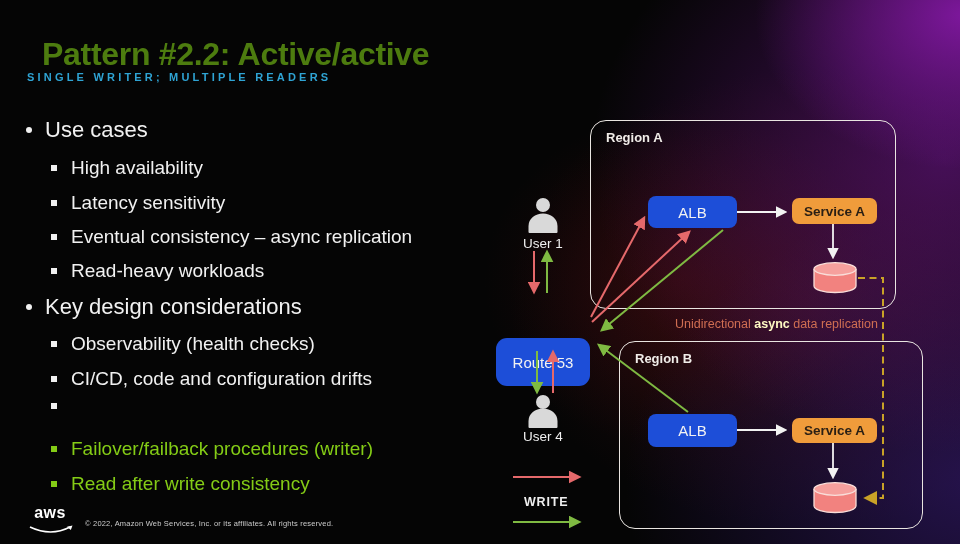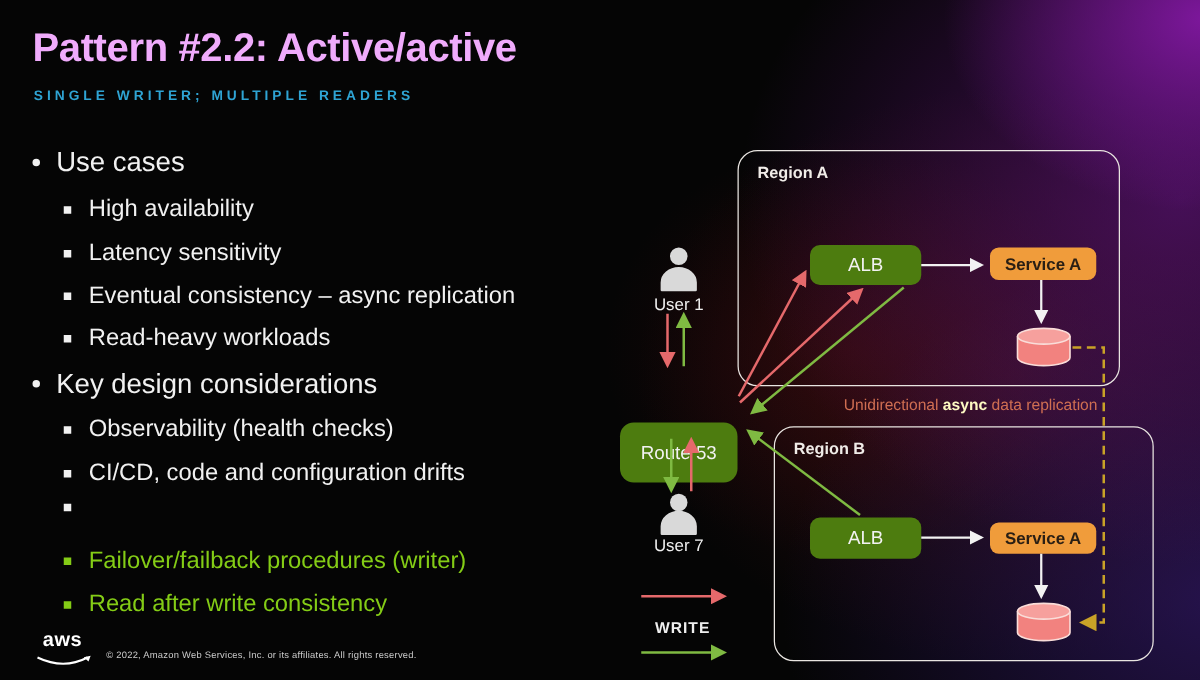--- a/index.html
+++ b/index.html
@@ -7,36 +7,36 @@
     width:960px;height:544px;position:relative;overflow:hidden;
     font-family:"Liberation Sans", sans-serif;
     background-color:#050505;
     background-image:
       radial-gradient(ellipse 300px 220px at 965px 15px,  rgba(130,24,162,.95), rgba(130,24,162,0) 70%),
       radial-gradient(ellipse 520px 430px at 945px 160px, rgba(88,18,114,.75),  rgba(88,18,114,0) 68%),
       radial-gradient(ellipse 500px 400px at 975px 480px, rgba(50,24,105,.70),  rgba(50,24,105,0) 70%),
       radial-gradient(ellipse 430px 330px at 810px 300px, rgba(118,24,34,.34),  rgba(118,24,34,0) 70%),
       radial-gradient(ellipse 280px 240px at 680px 280px, rgba(100,12,18,.30),  rgba(100,12,18,0) 70%);
   }
-  h1{position:absolute;left:26px;top:20px;margin:0;font-size:32px;font-weight:700;
-     color:#f0abfc;letter-spacing:-.3px;}
+  h1{position:absolute;left:26px;top:20px;margin:16px;font-size:32px;font-weight:700;
+     color:#4d7c0f;letter-spacing:-.3px;}
   .subtitle{position:absolute;left:27px;top:71px;font-size:11px;font-weight:700;
      letter-spacing:3.2px;color:#2fa4d4;}
   .row{position:absolute;display:flex;align-items:center;color:#f1f1f1;}
   .row .txt{white-space:nowrap;}
   .l1{left:26px;font-size:22px;gap:13px;}
   .l2{left:51px;font-size:19px;gap:14px;}
   .dot{width:6px;height:6px;border-radius:50%;background:currentColor;flex:0 0 auto;}
   .sq{width:6px;height:6px;background:currentColor;flex:0 0 auto;}
   .hl{color:#84cc16;}
   .region{position:absolute;border:1.5px solid #e9e5e1;border-radius:16px;z-index:2;}
   .region-label{position:absolute;left:15px;top:9px;font-size:13px;font-weight:600;color:#f0ece8;}
   .node{position:absolute;display:flex;align-items:center;justify-content:center;
         z-index:2;white-space:nowrap;}
-  .gray{background:#4d7c0f;color:#f2f2f2;border-radius:8px;font-size:15px;}
+  .gray{background:#1d4ed8;color:#f2f2f2;border-radius:8px;font-size:15px;}
   .r53{border-radius:11px;margin-top:40px;}
   .orange{background:#f09c3b;color:#2a1f14;border-radius:7px;font-size:13.5px;font-weight:700;}
   .ulabel{position:absolute;width:64px;text-align:center;font-size:13.5px;color:#f0f0f0;z-index:2;}
   .legend-label{position:absolute;font-size:12.5px;font-weight:700;letter-spacing:.8px;
         color:#efefef;z-index:2;margin-top:40px;}
   .repl{position:absolute;text-align:right;font-size:12.5px;color:#cf6e52;z-index:2;white-space:nowrap;}
   .repl b{color:#fef9c3;font-weight:700;}
   svg.layer{position:absolute;left:0;top:0;z-index:3;pointer-events:none;}
   svg.layer .r{stroke:#e5696b;stroke-width:2;}
   svg.layer .g{stroke:#7fba42;stroke-width:2;}
@@ -103,21 +103,21 @@
 <div class="region" style="left:619px;top:341px;width:302px;height:186px">
   <span class="region-label">Region B</span>
 </div>
 <div class="node gray" style="left:648px;top:196px;width:89px;height:32px">ALB</div>
 <div class="node orange" style="left:792px;top:198px;width:85px;height:26px">Service A</div>
 <div class="node gray" style="left:648px;top:414px;width:89px;height:33px">ALB</div>
 <div class="node orange" style="left:792px;top:418px;width:85px;height:25px">Service A</div>
 <div class="node gray r53" style="left:496px;top:298px;width:94px;height:48px">Route 53</div>
 
 <div class="ulabel" style="left:511px;top:236px">User 1</div>
-<div class="ulabel" style="left:511px;top:429px">User 7</div>
+<div class="ulabel" style="left:511px;top:429px">User 4</div>
 <div class="legend-label" style="left:524px;top:455px">WRITE</div>
 <div class="legend-label" style="left:524px;top:502px">READ</div>
 <div class="repl" style="left:640px;top:317px;width:238px"><span>Unidirectional </span><b>async</b><span> data replication</span></div>
 
 <svg class="layer" width="960" height="544" viewBox="0 0 960 544">
   <defs>
     <marker id="aR" viewBox="0 0 10 10" refX="8" refY="5" markerWidth="6.5" markerHeight="6.5" orient="auto">
         <path d="M0,0 L10,5 L0,10 z" fill="#e5696b"></path>
       </marker>
     <marker id="aG" viewBox="0 0 10 10" refX="8" refY="5" markerWidth="6.5" markerHeight="6.5" orient="auto">

